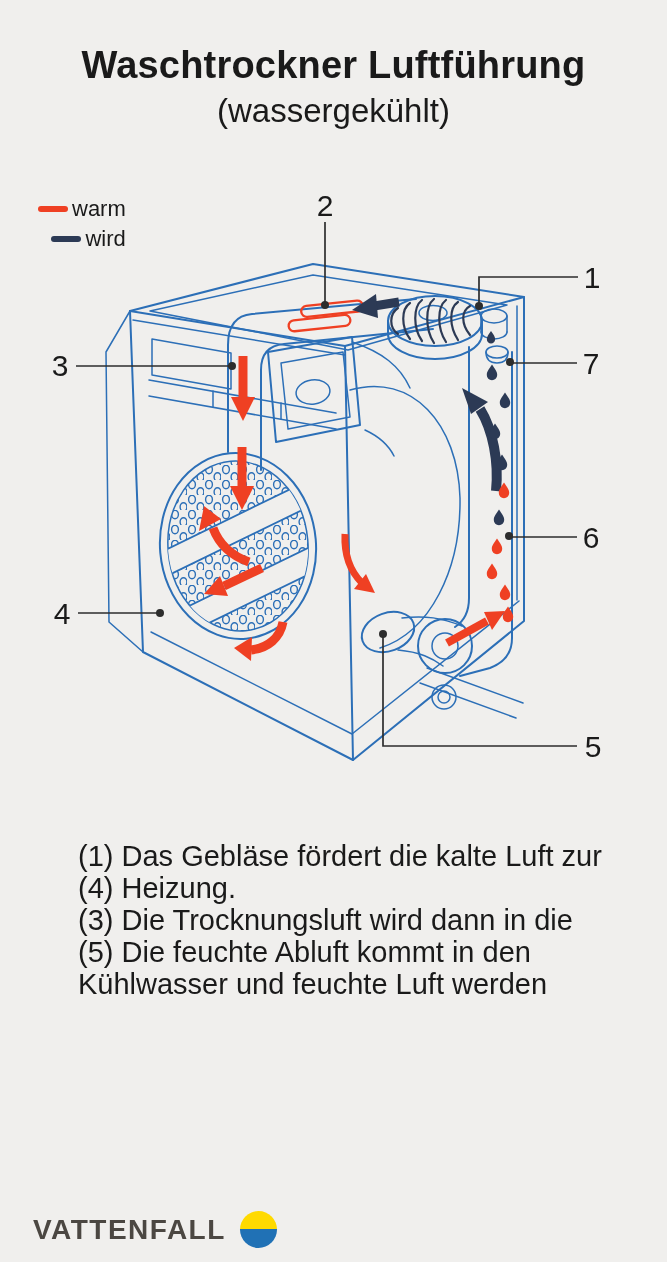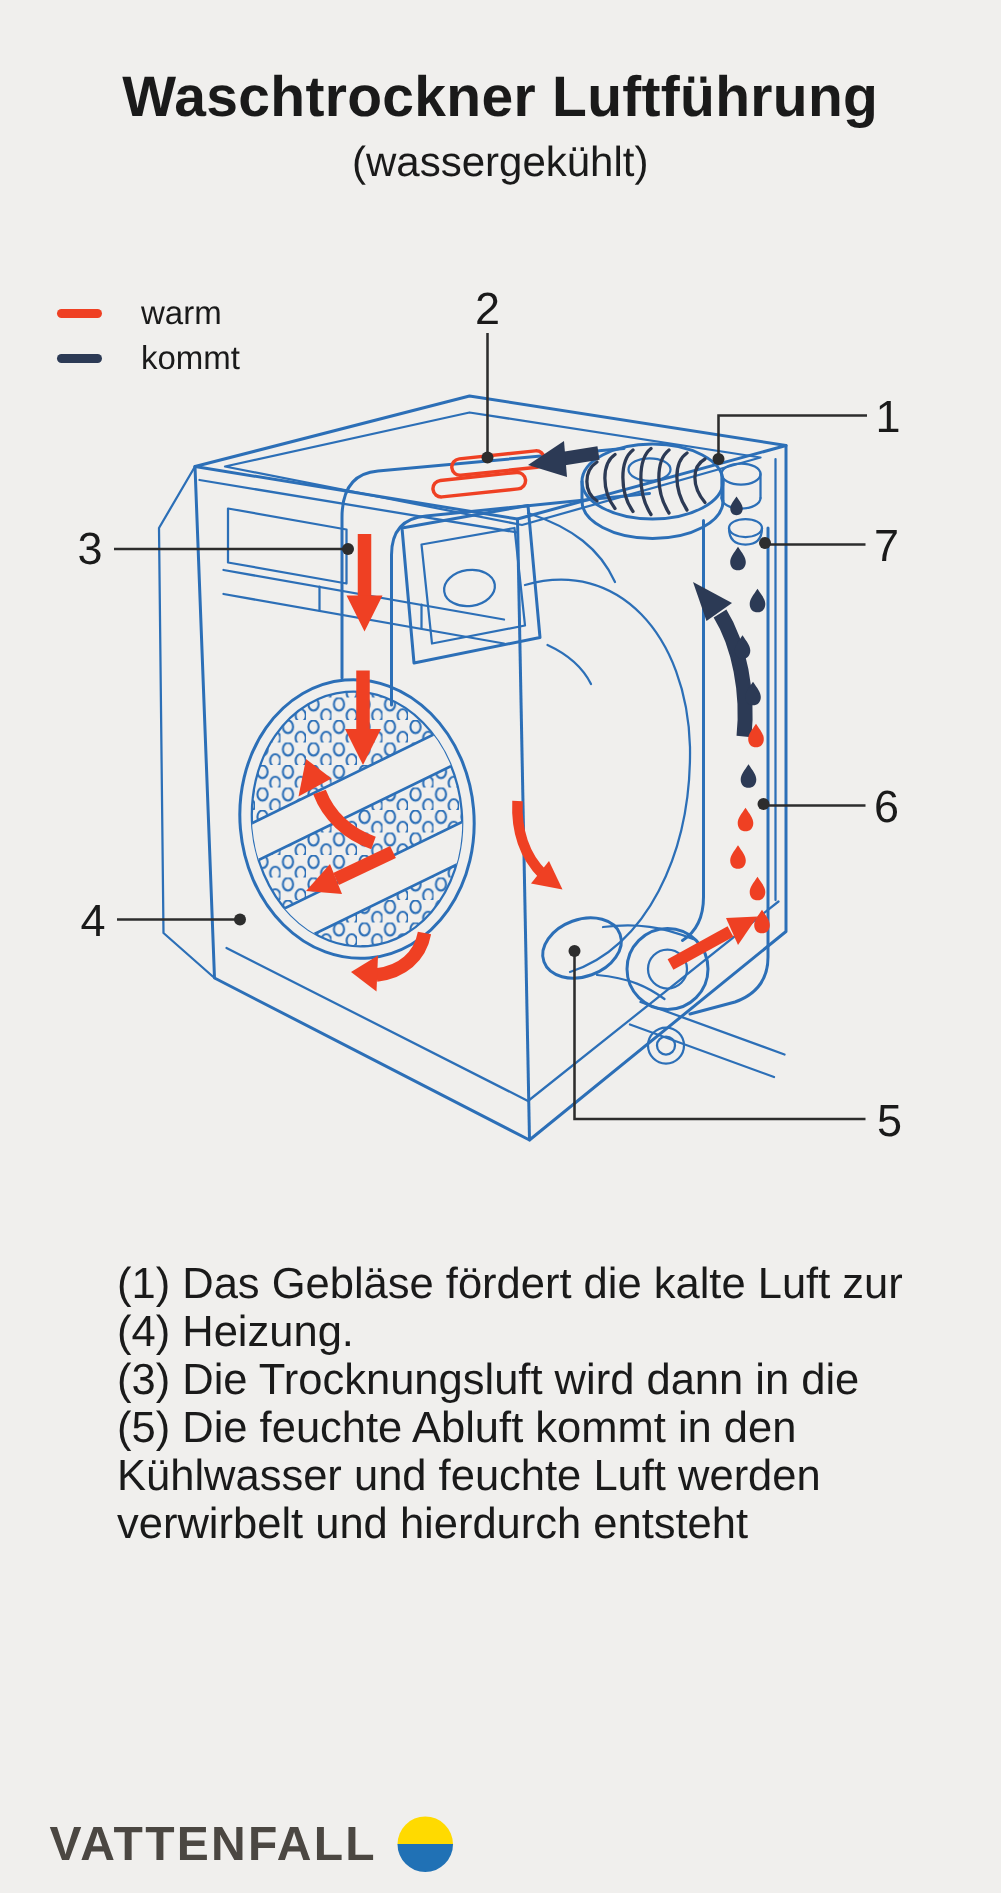--- a/index.html
+++ b/index.html
@@ -12,61 +12,61 @@
     width:667px;height:1262px;position:relative;overflow:hidden;
     background:var(--background,#f0efed);
     font-family:"Liberation Sans",sans-serif;color:var(--text,#1a1a1a);
   }
   .title{
     position:absolute;top:44px;left:0;width:667px;text-align:center;
     font-size:38px;font-weight:700;letter-spacing:.2px;
   }
   .subtitle{
     position:absolute;top:92px;left:0;width:667px;text-align:center;
-    font-size:28px;font-weight:400;
+    font-size:33px;font-weight:400;
   }
   .legend{position:absolute;left:38px;top:194px;}
-  .legend-row{display:flex;align-items:center;gap:26px;height:30px;}
+  .legend-row{display:flex;align-items:center;gap:4px;height:30px;justify-content:flex-end;}
   .legend-dash{width:30px;height:6px;border-radius:3px;}
   .legend-dash.warm{background:var(--warm,#ef4023);}
   .legend-dash.kalt{background:var(--kalt,#2c3a55);}
   .legend-label{font-size:22px;}
   svg.diagram{position:absolute;left:0;top:0;}
   .ln{fill:none;stroke:var(--outline-blue,#2c6fb7);stroke-width:2;stroke-linecap:round;stroke-linejoin:round;}
   .ln-thin{stroke-width:1.5;}
   .bandfill{fill:var(--background,#f0efed);stroke:var(--outline-blue,#2c6fb7);stroke-width:1.8;}
   .warm-ln{fill:none;stroke:var(--warm,#ef4023);stroke-linecap:butt;}
   .warm-fill{fill:var(--warm,#ef4023);stroke:none;}
   .kalt-ln{fill:none;stroke:var(--kalt,#2c3a55);stroke-linecap:butt;}
   .kalt-fill{fill:var(--kalt,#2c3a55);stroke:none;}
   .fin{fill:none;stroke:var(--kalt,#2c3a55);stroke-width:2.2;stroke-linecap:round;}
   .callout{fill:none;stroke:var(--callout-line,#2d2d2d);stroke-width:1.7;}
   .callout-dot{fill:var(--callout-line,#2d2d2d);stroke:none;}
   .num{font-family:"Liberation Sans",sans-serif;font-size:30px;fill:var(--text,#1a1a1a);text-anchor:middle;}
   .description{position:absolute;left:78px;top:840px;width:540px;}
   .description div{font-size:29px;line-height:32px;white-space:nowrap;}
   .footer{position:absolute;left:33px;top:1211px;display:flex;align-items:center;gap:14px;}
-  .brand{font-size:32px;font-weight:800;letter-spacing:1.5px;color:var(--brand-gray,#4b4742);text-align:center;}
+  .brand{font-size:28px;font-weight:800;letter-spacing:1.5px;color:var(--brand-gray,#4b4742);text-align:center;}
   .logo-circle{width:37px;height:37px;border-radius:50%;
     background:linear-gradient(180deg,var(--logo-yellow,#ffda00) 0 50%,var(--logo-blue,#2071b5) 50% 100%);}
 </style>
 </head>
 <body>
 
 <div class="title">Waschtrockner Luftführung</div>
 <div class="subtitle">(wassergekühlt)</div>
 
 <div class="legend">
   <div class="legend-row">
     <span class="legend-dash warm"></span>
     <span class="legend-label">warm</span>
   </div>
   <div class="legend-row">
     <span class="legend-dash kalt"></span>
-    <span class="legend-label">kommt</span>
+    <span class="legend-label">wird</span>
   </div>
 </div>
 
 <svg class="diagram" width="667" height="800" viewBox="0 0 667 800">
   <defs>
     <path id="drop" d="M0,-7.5 C2.8,-3.2 5.2,-0.6 5.2,2.6 C5.2,6.2 2.9,8.2 0,8.2 C-2.9,8.2 -5.2,6.2 -5.2,2.6 C-5.2,-0.6 -2.8,-3.2 0,-7.5 Z"></path>
     <pattern id="holes" width="17" height="15" patternUnits="userSpaceOnUse">
       <ellipse cx="5" cy="4.5" rx="3.4" ry="4.2" fill="none" stroke="#2c6fb7" stroke-width="1.4"></ellipse>
       <ellipse cx="13.5" cy="12" rx="3.4" ry="4.2" fill="none" stroke="#2c6fb7" stroke-width="1.4"></ellipse>
     </pattern>
@@ -262,19 +262,18 @@
     <text class="num" x="591" y="374">7</text>
   </g>
 </svg>
 
 <div class="description">
   <div>(1) Das Gebläse fördert die kalte Luft zur</div>
   <div>(4) Heizung.</div>
   <div>(3) Die Trocknungsluft wird dann in die</div>
   <div>(5) Die feuchte Abluft kommt in den</div>
   <div>Kühlwasser und feuchte Luft werden</div>
-  <div>verwirbelt und hierdurch entsteht</div>
 </div>
 
 <div class="footer">
   <span class="brand">VATTENFALL</span>
   <span class="logo-circle"></span>
 </div>
 
 </body></html>

